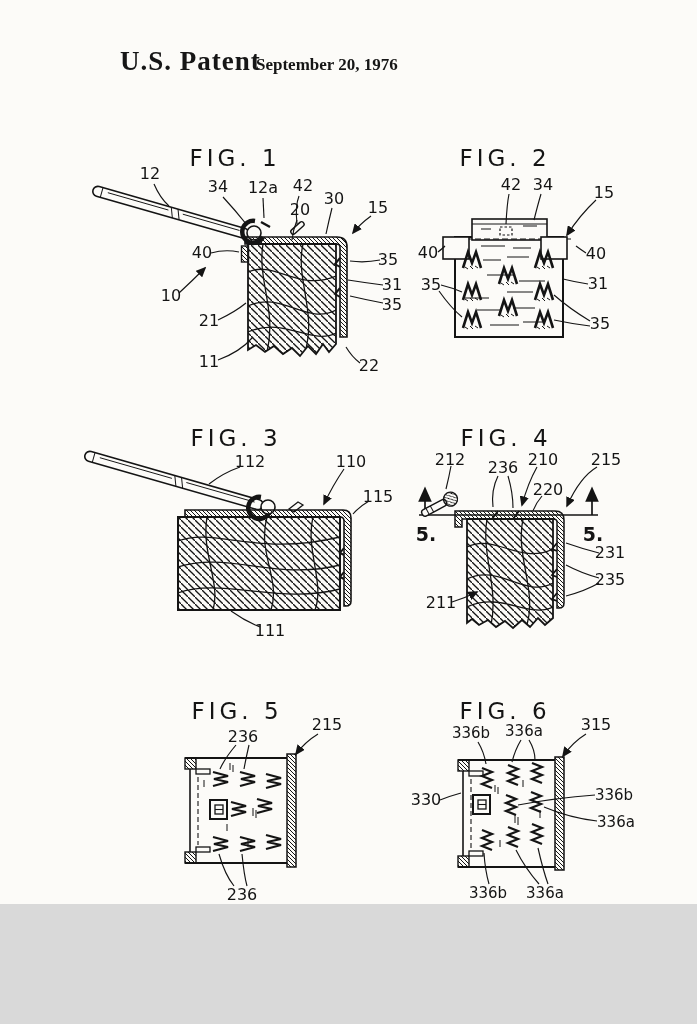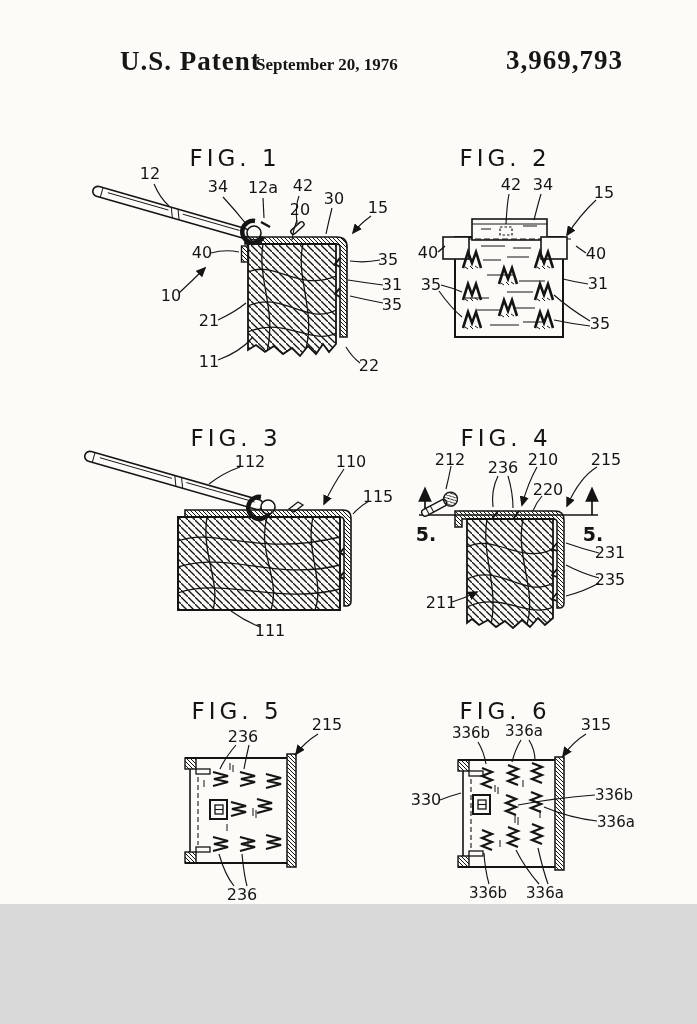--- a/index.html
+++ b/index.html
@@ -47,21 +47,20 @@
         <path d="M0,1 L15,5 L1,8 L15,11 L0,15" fill="none" stroke="#141414" stroke-width="2.3"></path>
       </g>
       <g id="vspr">
         <path d="M1,0 L11,4 L1,8 L11,12 L1,16 L11,20" fill="none" stroke="#141414" stroke-width="2.2"></path>
       </g>
     </defs>
   </svg>
 
   <div class="hdr" id="hdr-title">U.S. Patent</div>
   <div class="hdr" id="hdr-date">September 20, 1976</div>
-  <div class="hdr" id="hdr-number">3,969,793</div>
 
   <svg class="fig" style="left:55px;top:140px" width="340" height="260" viewBox="0 0 340 260">
     <defs>
         <clipPath id="c1">
           <path d="M193,104 L281,104 L281,204 L274,212 L268,204 L261,214 L253,206 L245,216 L237,208 L228,214 L219,206 L210,212 L201,205 L193,210 Z"></path>
         </clipPath>
       </defs>
     <text class="figtitle" x="180" y="26">FIG. 1</text>
 
     <g transform="translate(38,50) rotate(16)">

